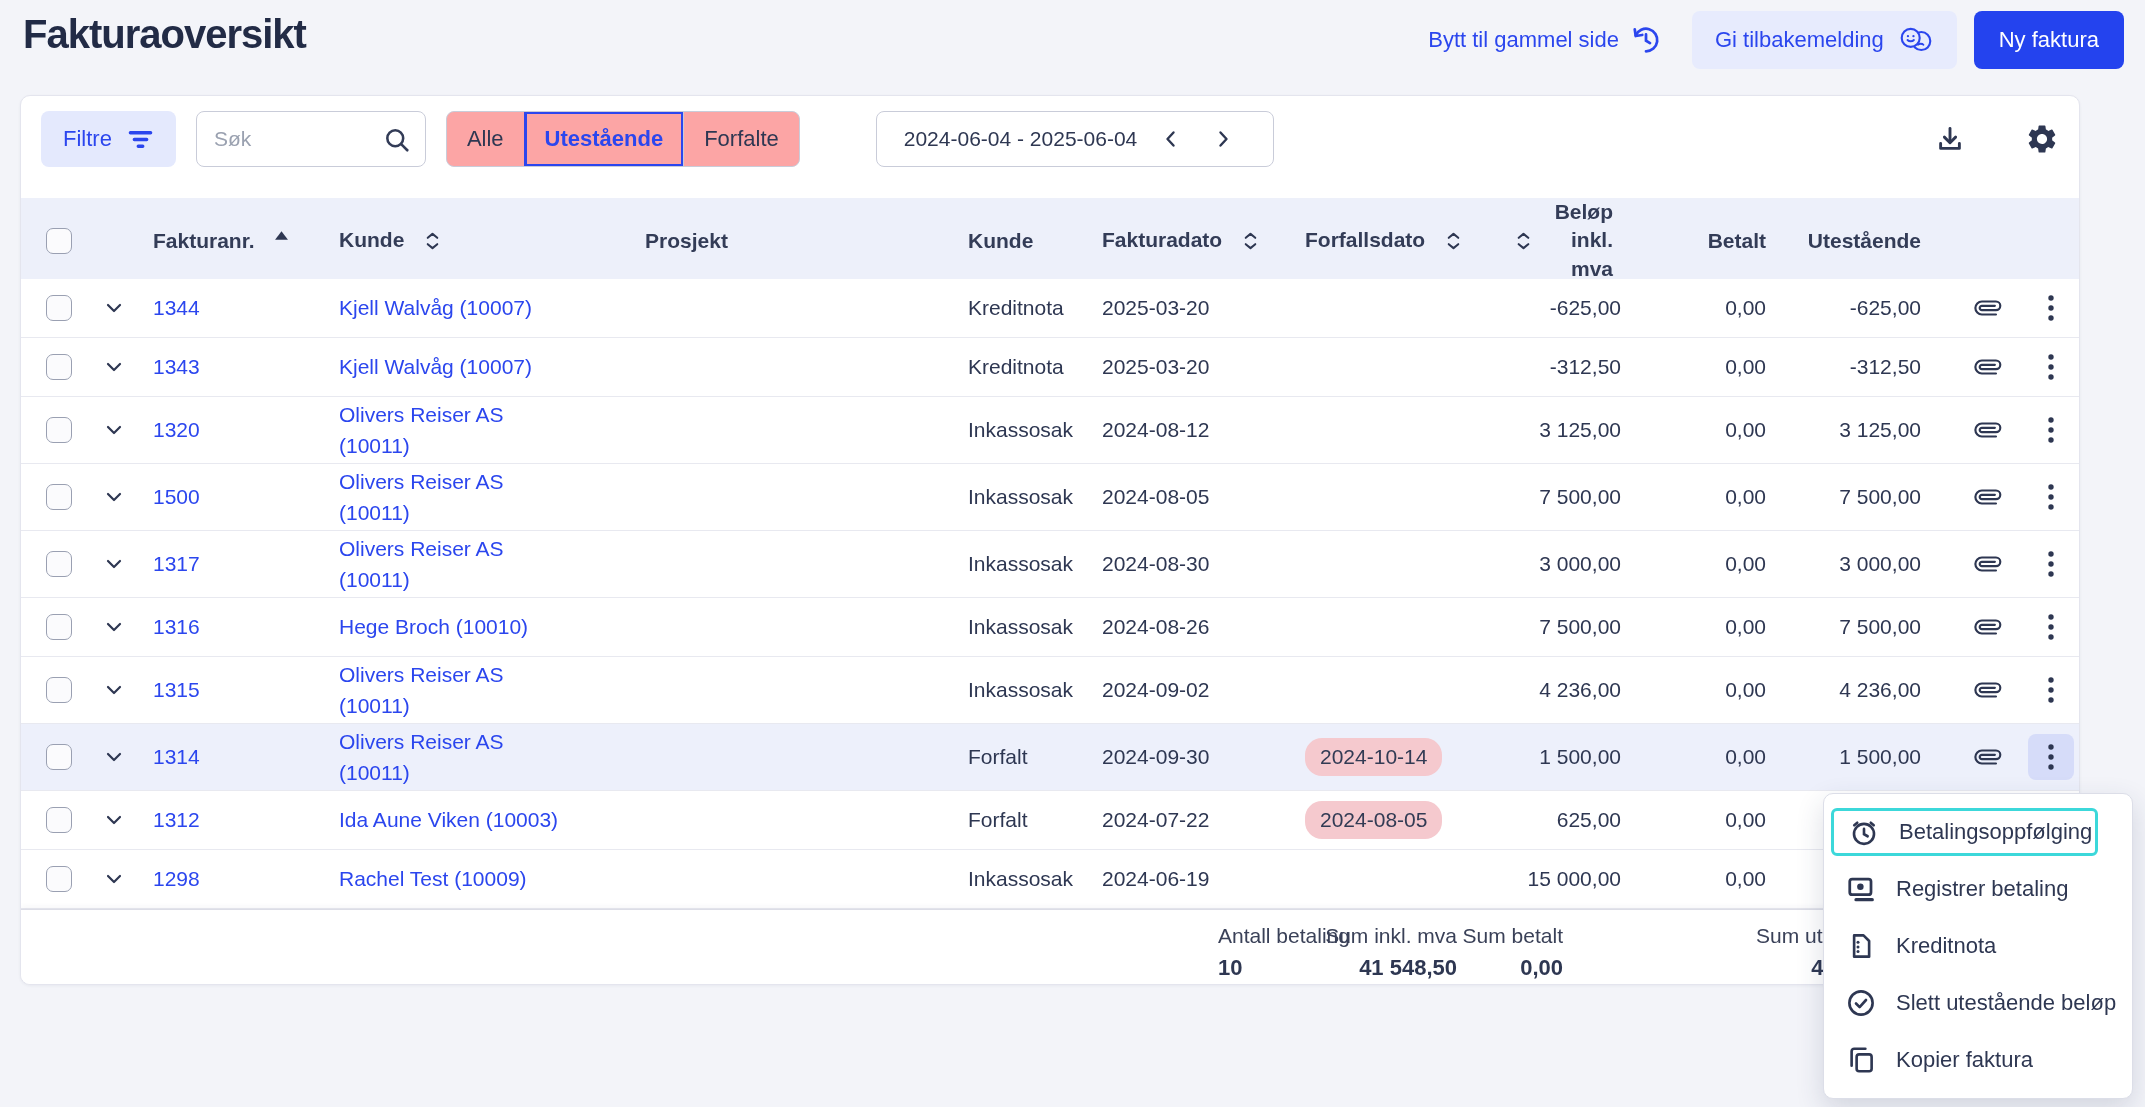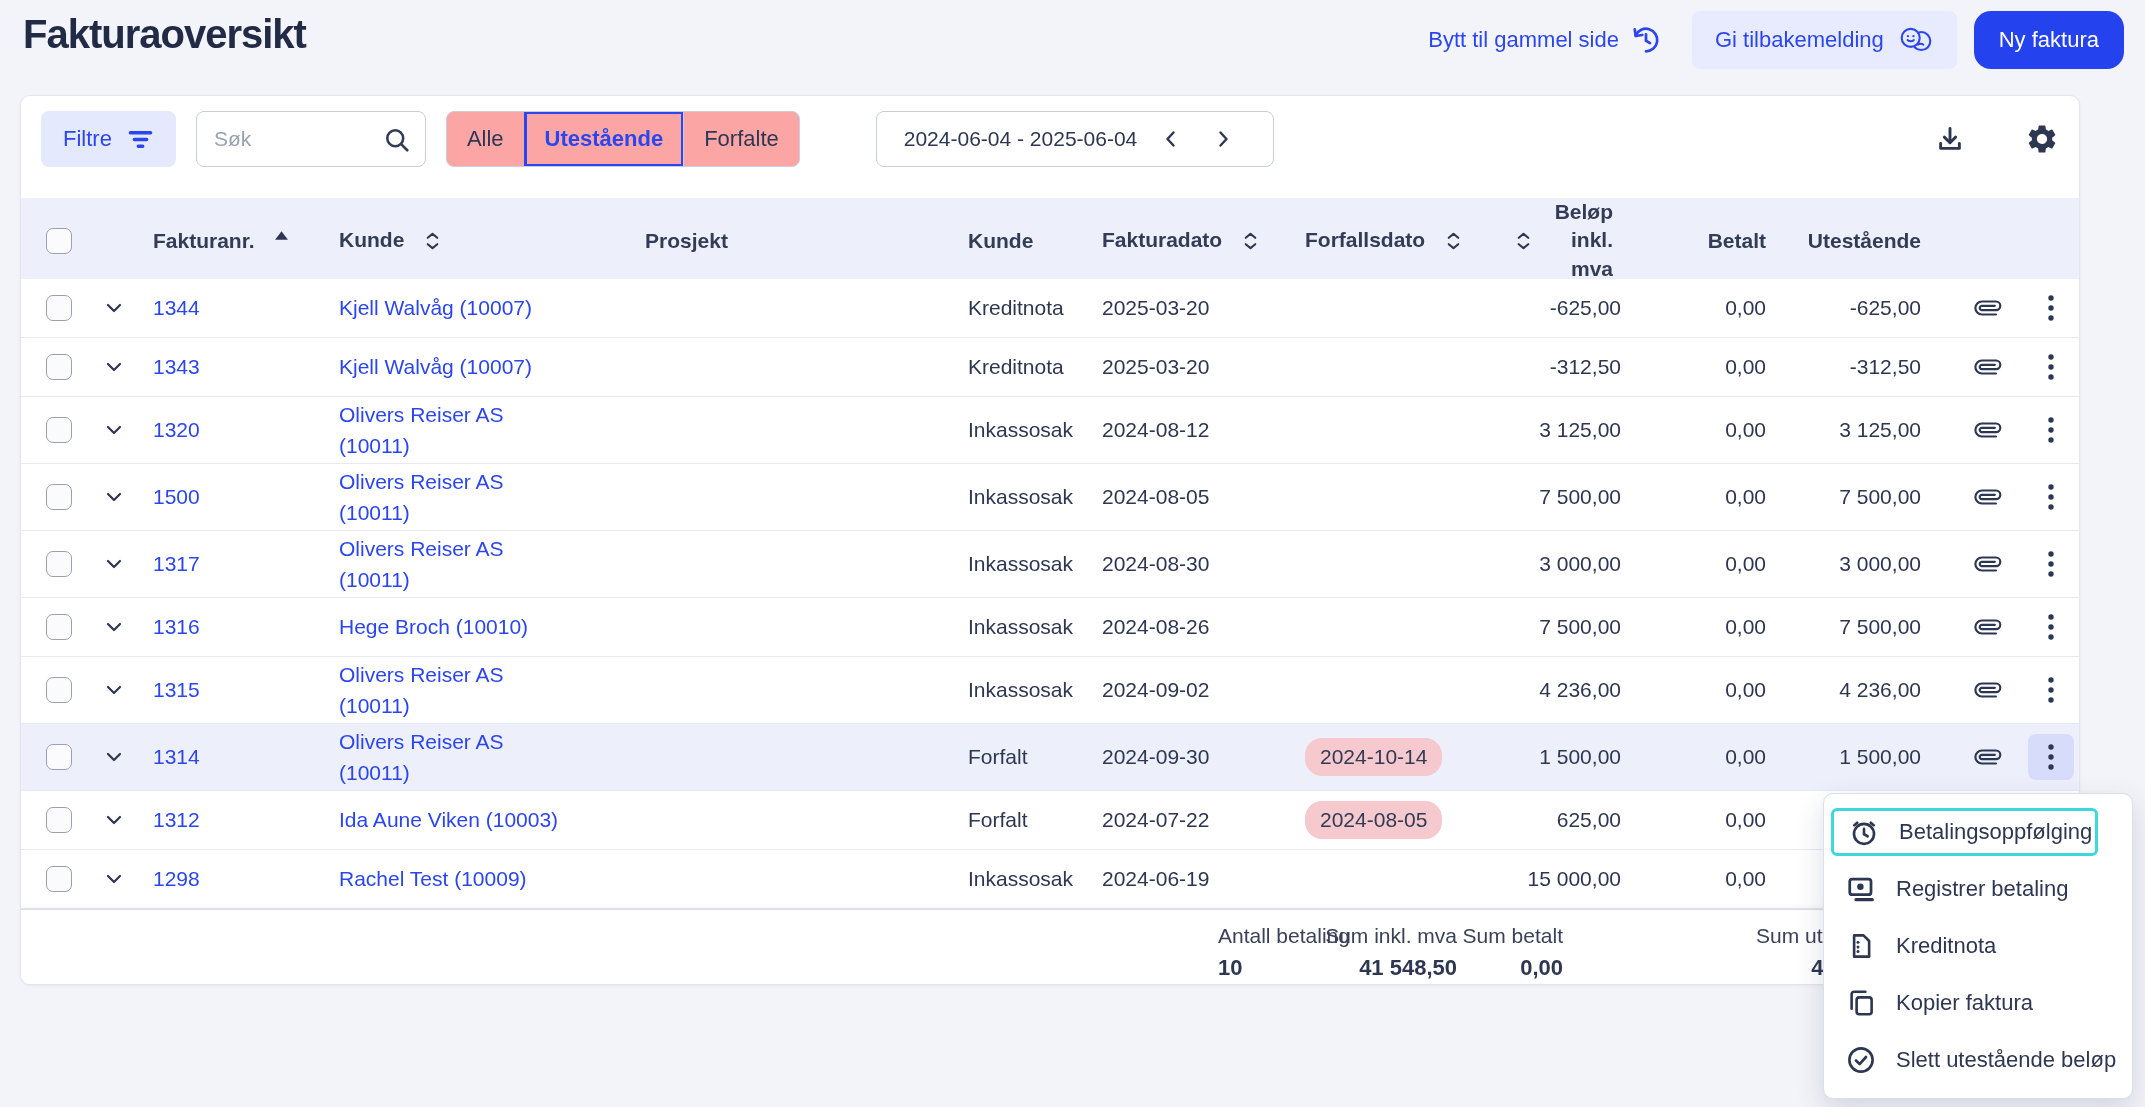--- a/index.html
+++ b/index.html
@@ -23,21 +23,21 @@
   .link-old {
     display:flex; align-items:center; gap:12px;
     color:#2b46ee; font-size:22px; cursor:pointer; margin-right:14px;
   }
   .btn-feedback {
     height:58px; padding:0 23px; border-radius:8px; background:#e7ebfd;
     display:flex; align-items:center; gap:14px;
     color:#2b46ee; font-size:22px; cursor:pointer;
   }
   .btn-new {
-    height:58px; padding:0 25px; border-radius:17px; background:#2443ee;
+    height:58px; padding:0 25px; border-radius:8px; background:#2443ee;
     display:flex; align-items:center;
     color:#ffffff; font-size:22px; cursor:pointer;
   }
 
   
   .card {
     position:absolute; left:20px; top:95px; width:2060px; height:890px;
     background:#fff; border:1px solid #e4e5ee; border-radius:10px;
     box-shadow:0 1px 3px rgba(40,50,80,.06); overflow:hidden;
   }
@@ -723,23 +723,23 @@
     <span>Registrer betaling</span>
   </div>
   <div class="menu-item">
     <svg class="ic mi-icon" width="30" height="30">
         <use href="#i-creditnote"></use>
       </svg>
     <span>Kreditnota</span>
   </div>
   <div class="menu-item">
     <svg class="ic mi-icon" width="30" height="30">
-        <use href="#i-copy"></use>
-      </svg>
-    <span>Kopier faktura</span>
+        <use href="#i-checkcircle"></use>
+      </svg>
+    <span>Slett utestående beløp</span>
   </div>
   <div class="menu-item">
     <svg class="ic mi-icon" width="30" height="30">
-        <use href="#i-checkcircle"></use>
-      </svg>
-    <span>Slett utestående beløp</span>
+        <use href="#i-copy"></use>
+      </svg>
+    <span>Kopier faktura</span>
   </div>
 </div>
 
 </body></html>

